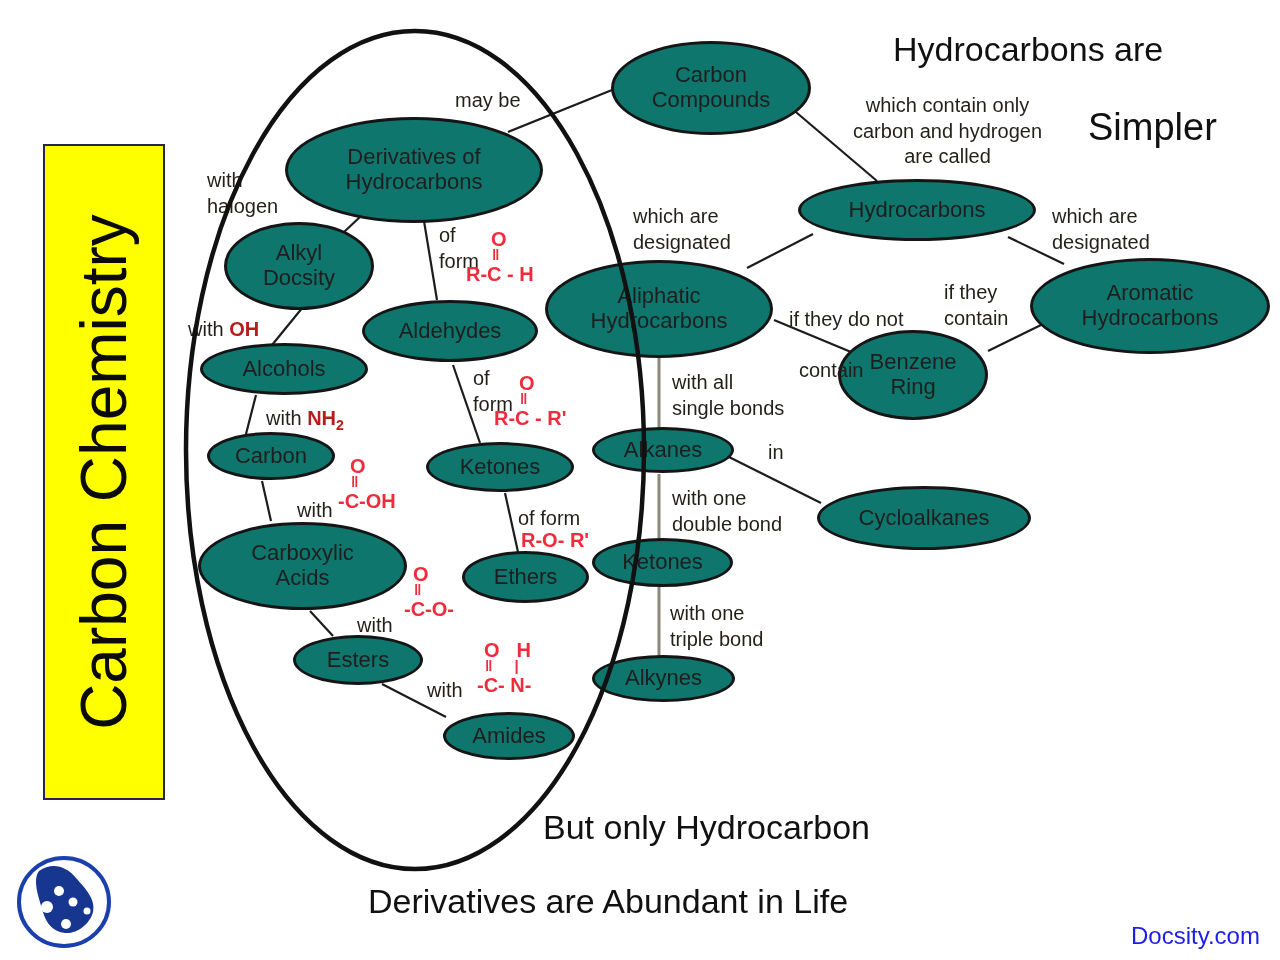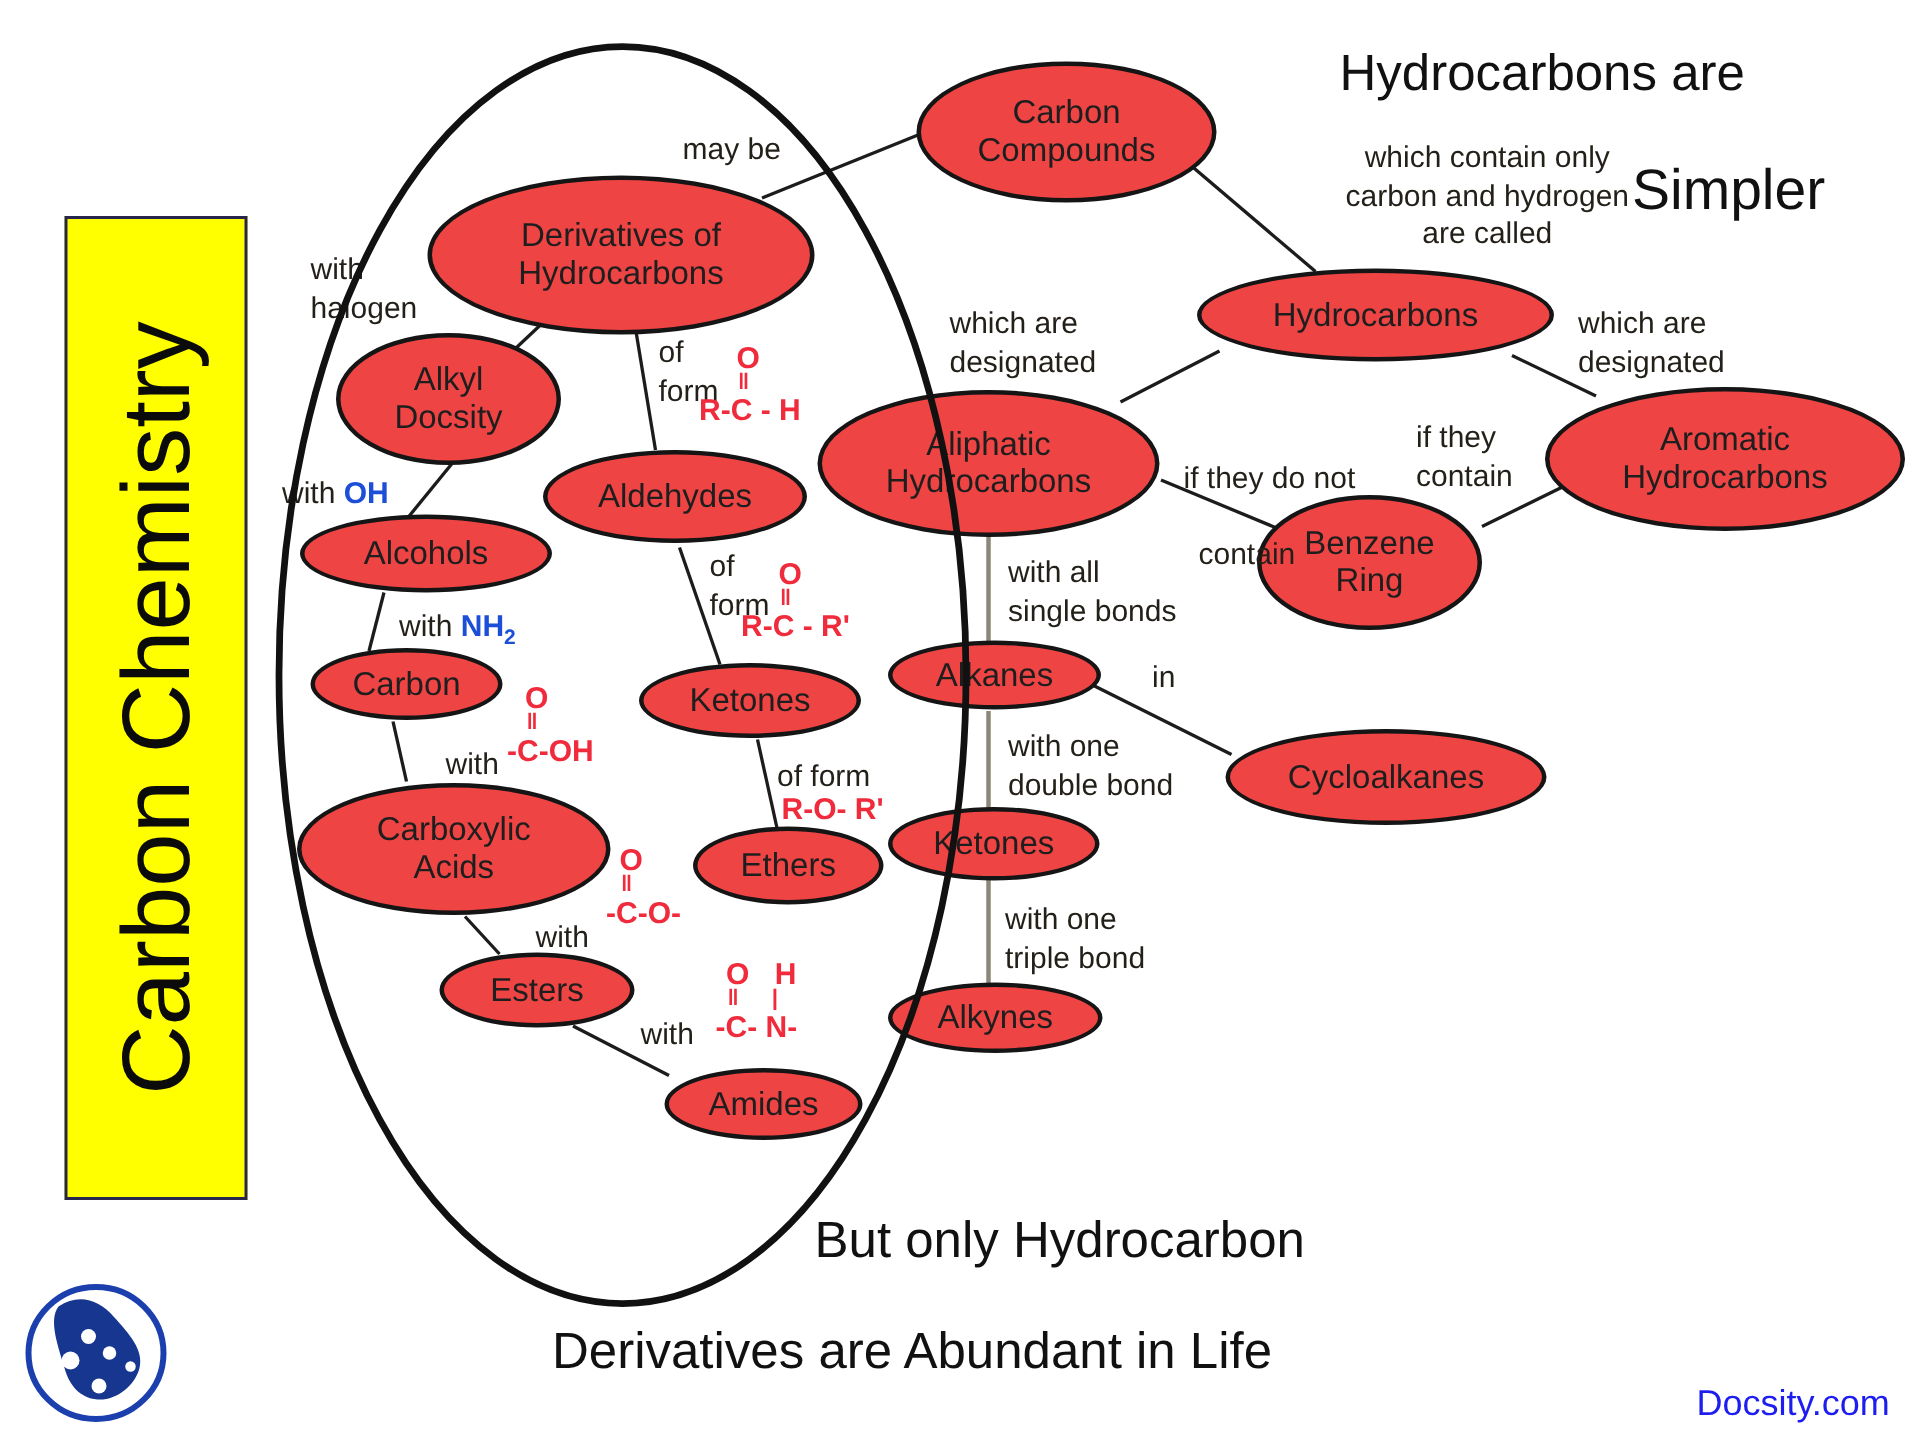--- a/index.html
+++ b/index.html
@@ -5,30 +5,30 @@
   html,body{margin:0;padding:0;}
   body{
     width:1280px;height:960px;position:relative;background:#ffffff;
     font-family:"Liberation Sans",sans-serif;overflow:hidden;
   }
   svg.layer{position:absolute;left:0;top:0;pointer-events:none;}
   #edges{z-index:1;}
   #big-ellipse{z-index:4;}
   .node{
     position:absolute;z-index:2;border-radius:50%;
-    background:#ef4444;border:3px solid #151515;
+    background:#0f766e;border:3px solid #151515;
     display:flex;align-items:center;justify-content:center;
     text-align:center;color:#1e1e1e;font-size:22px;line-height:1.12;
     box-sizing:border-box;
   }
   .elabel{
     position:absolute;z-index:3;font-size:20px;color:#231f19;
     white-space:pre-line;line-height:1.28;
   }
-  .elabel .red, .redtxt{color:#1d4ed8;font-weight:700;}
+  .elabel .red, .redtxt{color:#b91c1c;font-weight:700;}
   .elabel .u{}
   .formula{
     position:absolute;z-index:3;color:#f02b3c;font-weight:700;
     font-size:20px;line-height:1;white-space:nowrap;
   }
   .formula .f-o{display:block;height:18px;}
   .formula .f-bond{display:block;height:15px;font-size:15px;}
   .formula .f-main{display:block;margin-top:2px;}
   .caption{position:absolute;z-index:5;color:#111111;font-size:34px;}
   .watermark{position:absolute;z-index:6;color:#1d1df0;font-size:24px;}
@@ -126,21 +126,21 @@
     <span>Cycloalkanes</span>
   </div>
 <div class="node" style="left:592px;top:538px;width:141px;height:49px">
     <span>Ketones</span>
   </div>
 <div class="node" style="left:592px;top:655px;width:143px;height:47px">
     <span>Alkynes</span>
   </div>
 
 <div class="elabel" style="left:455px;top:88px">may be</div>
-<div class="elabel" style="left:874px;top:93px;width:235px;text-align:center">which contain only
+<div class="elabel" style="left:830px;top:93px;width:235px;text-align:center">which contain only
 carbon and hydrogen
 are called</div>
 <div class="elabel" style="left:633px;top:204px">which are
 designated</div>
 <div class="elabel" style="left:1052px;top:204px">which are
 designated</div>
 <div class="elabel" style="left:789px;top:281px">
   <div><span>if they do </span><span class="u">not</span></div>
   <div style="padding-left:10px">contain</div>
 </div>

